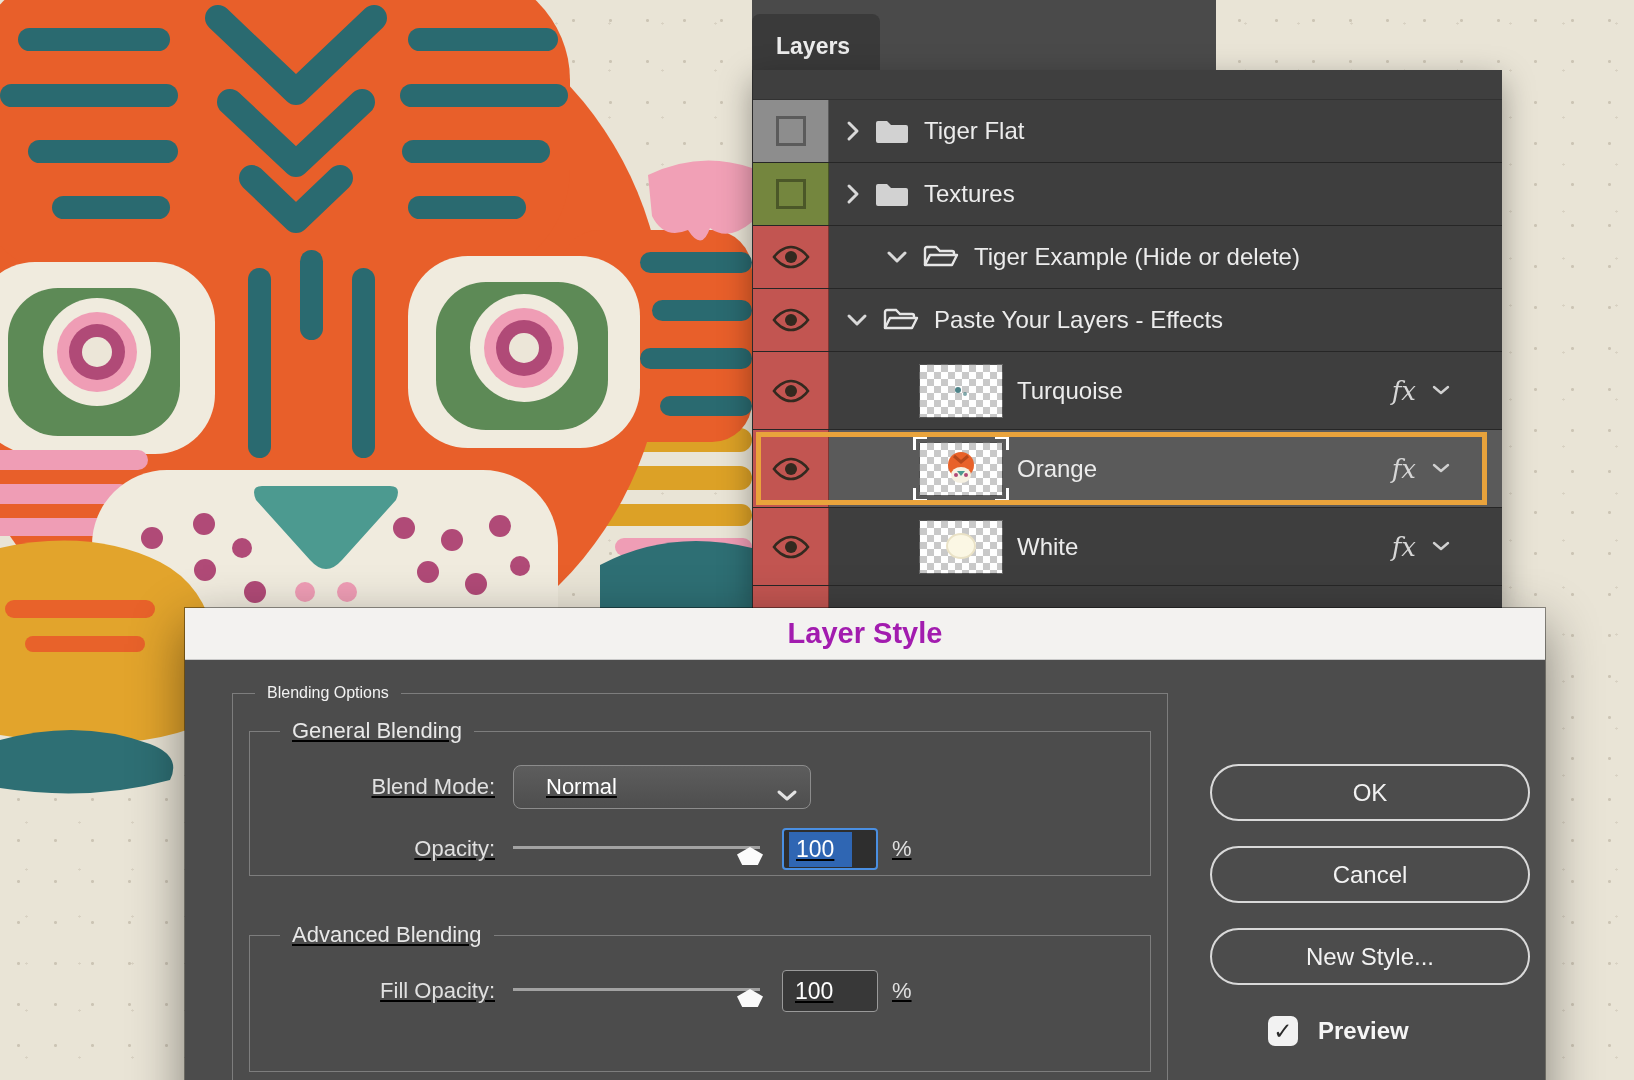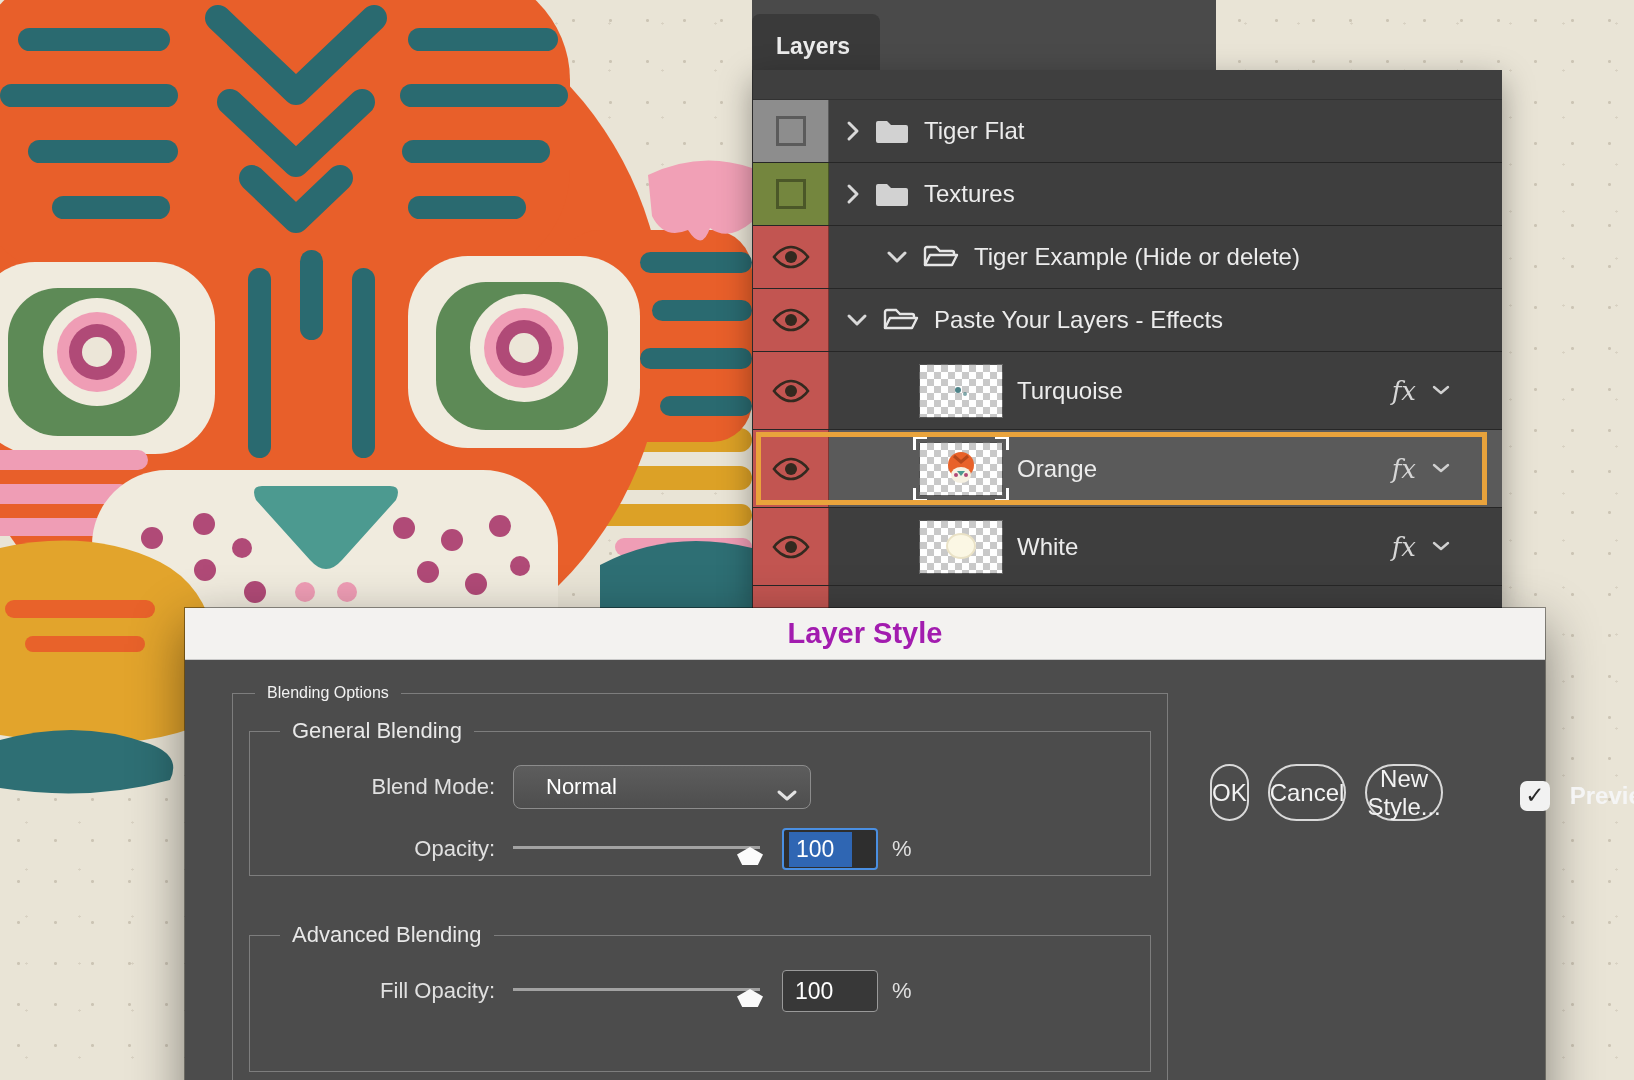--- a/index.html
+++ b/index.html
@@ -90,21 +90,21 @@
   }
   .dialog-title{ font-size:29px; font-weight:700; color:#a21caf; }
   .dialog-body{ position:relative; height:588px; }
 
   fieldset{ border:1px solid #7d7d7d; }
   legend{ font-size:16px; color:#f2f2f2; padding:0 12px; }
 
   .bo-fieldset{ position:absolute; left:47px; top:24px; width:936px; height:560px; padding:0 0 10px 0; }
   .bo-fieldset > legend{ margin-left:22px; }
 
-  .inner-fieldset{ margin:16px 16px 0 16px; padding:4px 20px 20px 20px; }
+  .inner-fieldset{ margin:16px 16px 0 16px; padding:4px 20px 20px 20px;text-decoration:underline; }
   .inner-fieldset > legend{ margin-left:10px; font-size:22px; color:#e8e8e8; }
   .gb-fieldset{ height:158px; }
   .ab-fieldset{ margin-top:46px; height:150px; }
 
   .form-row{ display:flex; align-items:center; margin-top:16px; height:46px; }
   .form-label{ width:225px; text-align:right; margin-right:18px; font-size:22px; color:#e0e0e0; white-space:nowrap; }
 
   .select{
     position:relative; width:298px; height:44px;
     background:linear-gradient(#5d5d5d,#4e4e4e);
@@ -123,21 +123,21 @@
 
   .val-field{
     width:96px; height:42px; border-radius:4px; display:flex; align-items:center;
     font-size:23px; color:#fff;
   }
   .val-field.focused{ border:2px solid #4a8fe2; background:#2e2e2e; padding-left:5px; }
   .val-field.plain{ border:1.5px solid #9a9a9a; background:#383838; padding-left:12px; }
   .val-sel{ background:#2f66b3; color:#fff; padding:4px 18px 4px 7px; }
   .unit{ margin-left:14px; font-size:22px; color:#e0e0e0; }
 
-  .dialog-buttons{ position:absolute; left:1025px; top:104px; width:320px; display:flex; gap:19px; }
+  .dialog-buttons{ position:absolute; left:1025px; top:104px; width:320px; display:flex; flex-direction:column; gap:25px; }
   .ps-button{
     height:57px; border:2px solid #d9d9d9; border-radius:29px; background:transparent;
     color:#f2f2f2; font-size:24px; font-family:inherit; cursor:pointer;
     display:flex; align-items:center; justify-content:center;
   }
   .preview-row{ display:flex; align-items:center; gap:20px; margin-top:6px; padding-left:58px; }
   .checkbox{
     width:30px; height:30px; background:#f2f2f2; border-radius:7px;
     display:flex; align-items:center; justify-content:center;
   }

